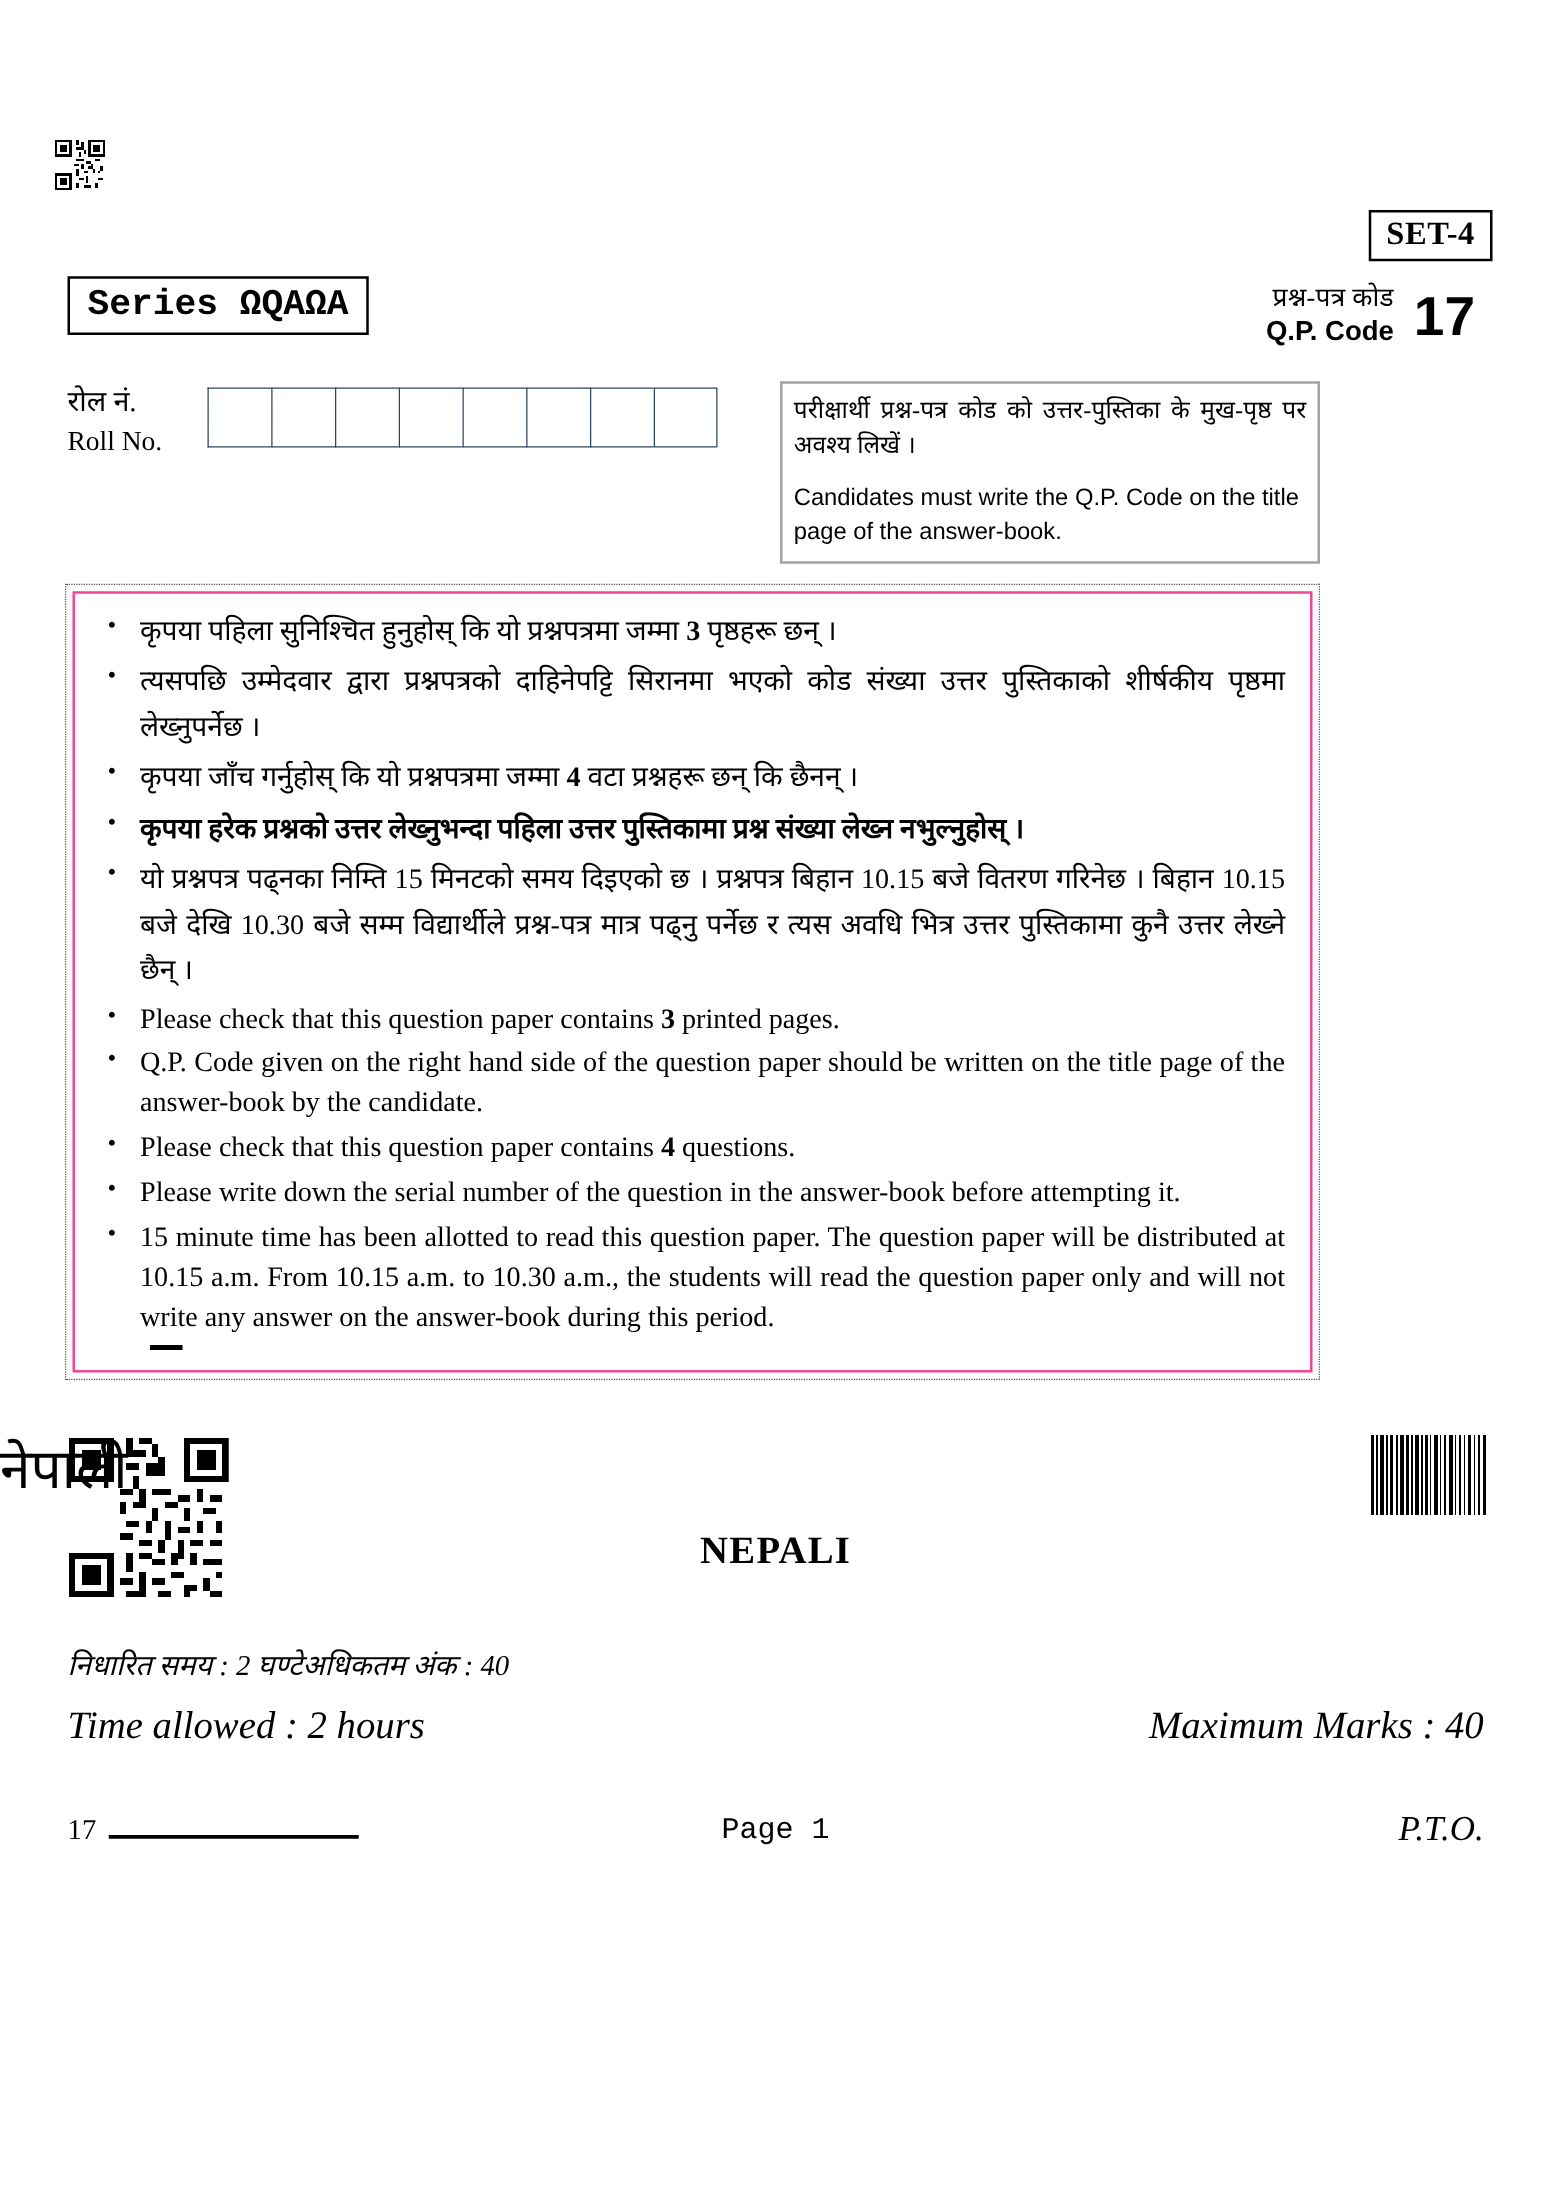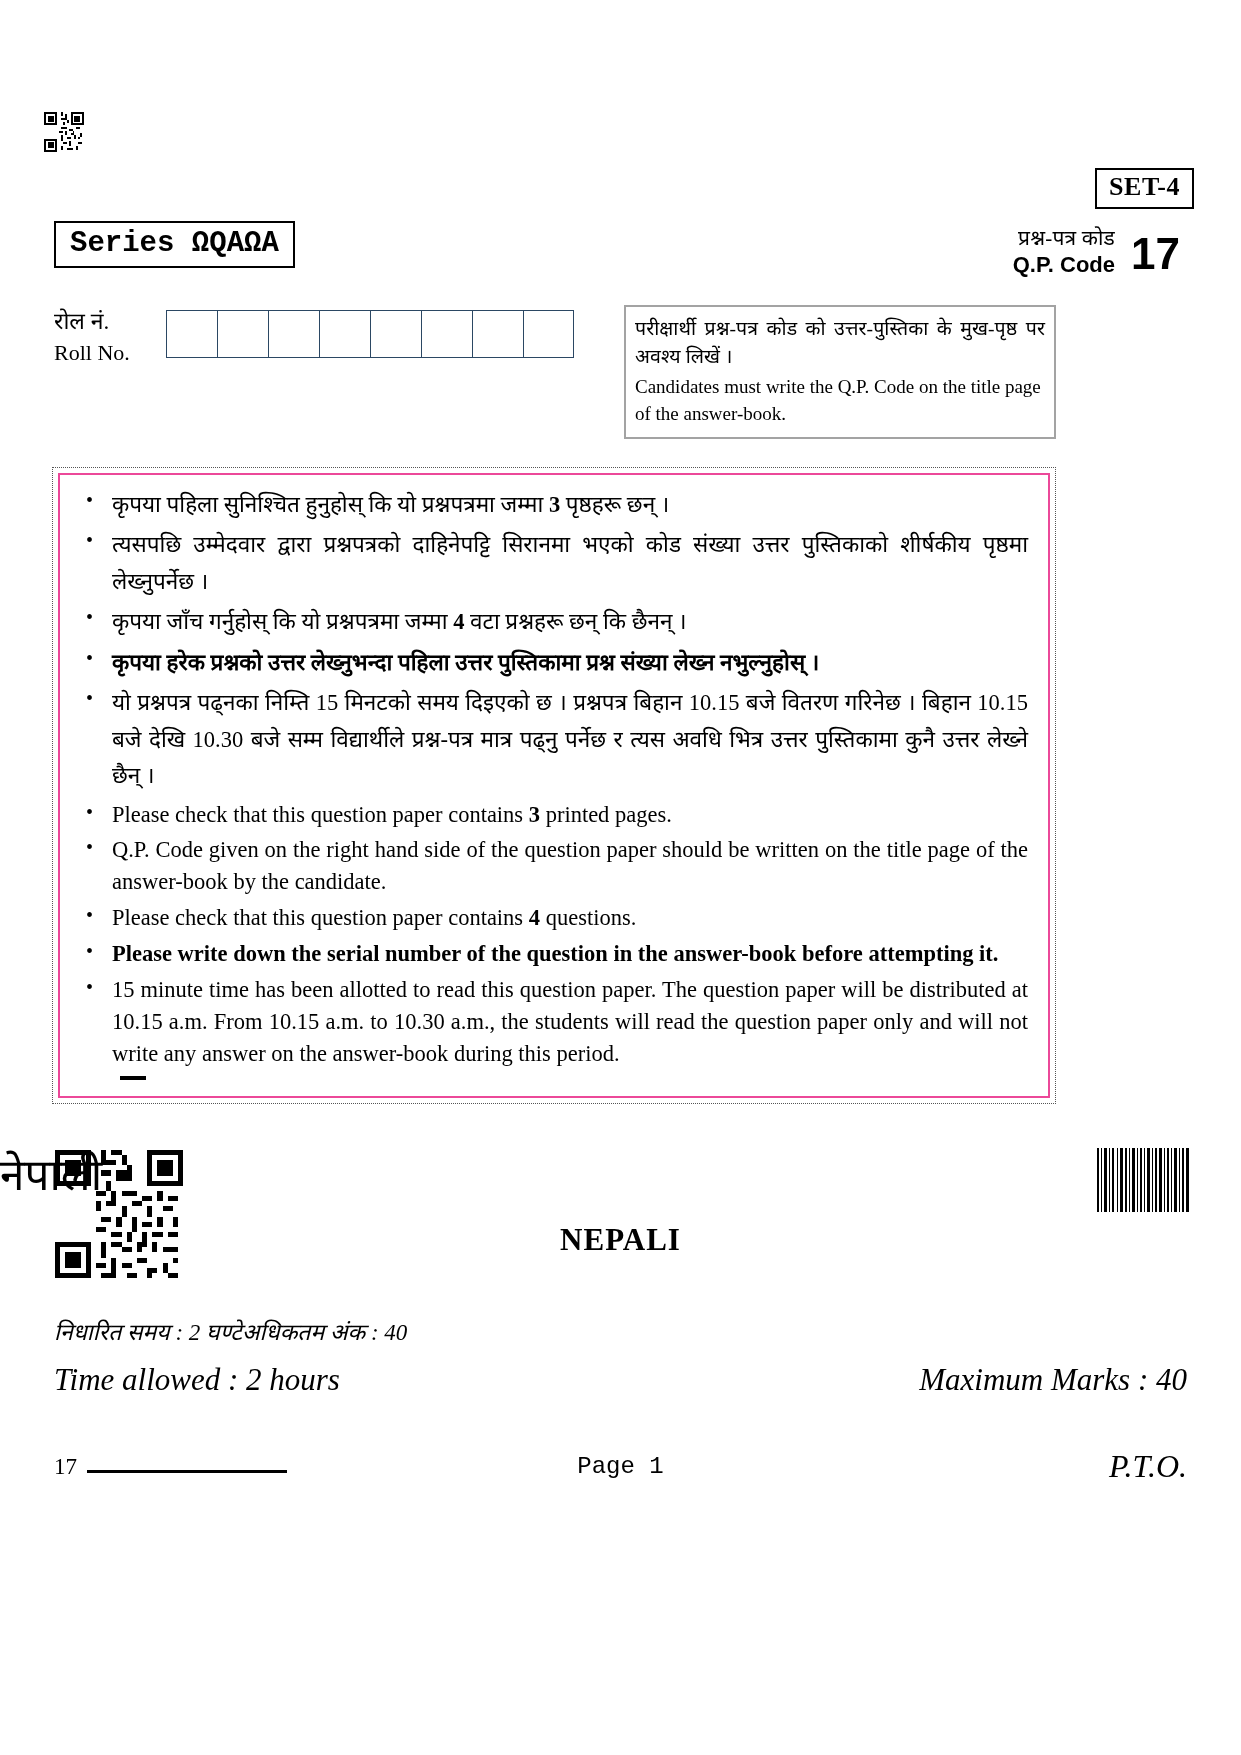--- a/index.html
+++ b/index.html
@@ -121,24 +121,24 @@
   }
   .cand-hi {
     font-family: "Liberation Serif", serif;
     font-size: 19.5px;
     line-height: 1.45;
     text-align: justify;
     text-align-last: left;
     letter-spacing: .1px;
   }
   .cand-en {
-    font-family: Liberation Serif, serif;
+    font-family: Liberation Sans, sans-serif;
     font-size: 19px;
     line-height: 1.42;
-    margin-top: 2px;
+    margin-top: 14px;
   }
 
   
   .instr-box {
     position: absolute;
     left: 52px; top: 467px;
     width: 1004px;
     border: 1px dotted #555;
     padding: 5px;
   }
@@ -171,21 +171,21 @@
     text-align-last: left;
   }
   .np.b { font-weight: bold; }
   .en {
     font-family: "Liberation Serif", serif;
     font-size: 22.5px;
     line-height: 1.42;
     text-align: justify;
     text-align-last: left;
   }
-  .en.b { font-weight: bold; }
+  .en.b { font-weight: normal; }
   li.tight { margin-bottom: 1px; }
   .dash-mark {
     margin-left: 46px;
     margin-top: 6px;
     width: 26px; height: 4px;
     background: #000;
   }
 
   
   .qr-big {
@@ -258,21 +258,21 @@
     background: #000;
     margin-top: 10px;
     max-width: 200px;
   }
   .footer-center {
     font-family: Liberation Mono, monospace;
     font-size: 24px;
   }
   .footer-right {
     font-style: italic;
-    font-size: 32px;
+    font-size: 28px;
     width: 300px;
     text-align: right;
   }
 </style>
 </head>
 <body>
 
 <div class="page">
 
   <div class="top-qr">

